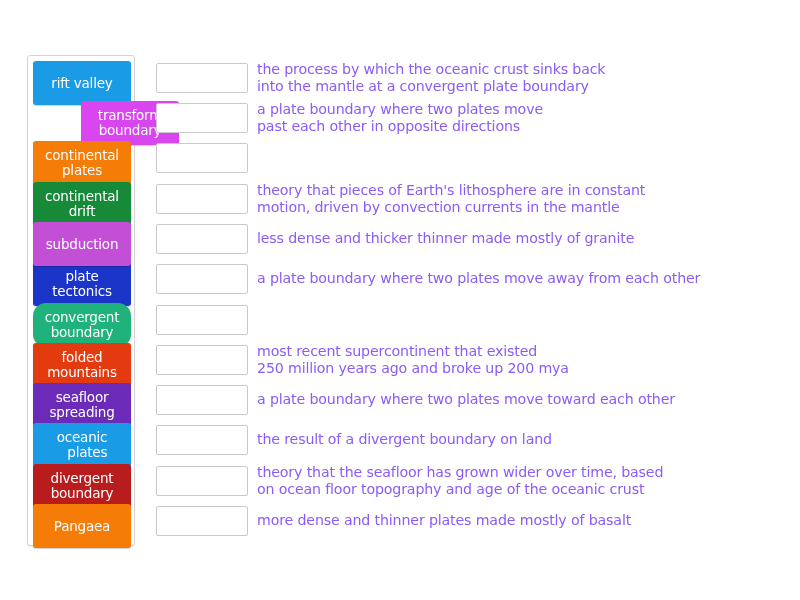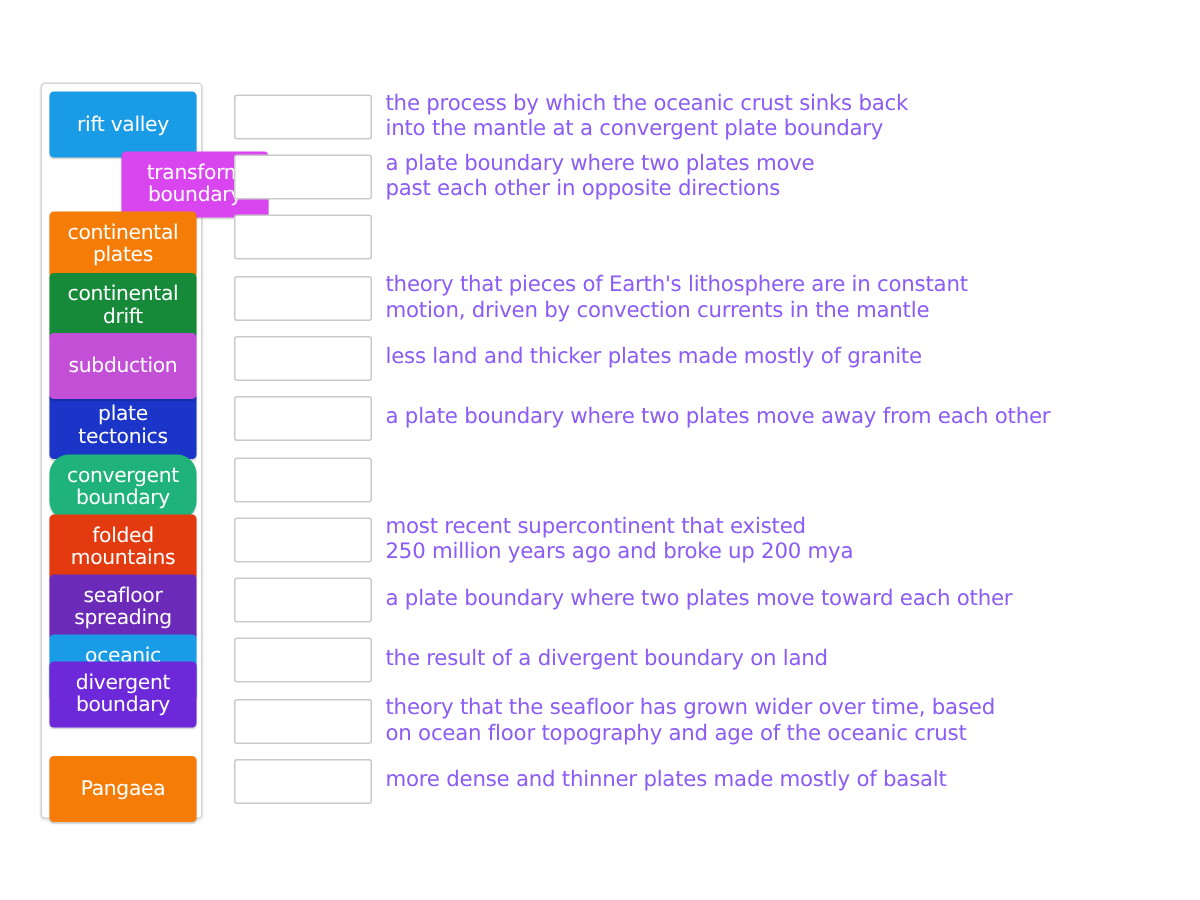--- a/index.html
+++ b/index.html
@@ -48,21 +48,21 @@
 tectonics</div>
   <div class="tile" style="top: 166px; background: rgb(194, 79, 214); white-space: pre;">subduction</div>
   <div class="tile" style="top: 247px; background: rgb(31, 178, 122); white-space: pre; border-radius: 13px;">convergent
 boundary</div>
   <div class="tile" style="top: 287px; background: rgb(227, 58, 15); white-space: pre;">folded
 mountains</div>
   <div class="tile" style="top: 327px; background: rgb(107, 43, 184); white-space: pre;">seafloor
 spreading</div>
   <div class="tile" style="top: 367px; background: rgb(26, 155, 230); white-space: pre; text-align: right;">oceanic
 plates</div>
-  <div class="tile" style="top: 385px; background: #6d28d9; white-space: pre;">divergent
+  <div class="tile" style="top: 408px; background: #b91c1c; white-space: pre;">divergent
 boundary</div>
   <div class="tile" style="top: 448px; background: rgb(245, 124, 7); white-space: pre;">Pangaea</div>
 </div>
 
 <div class="row" style="top:62px">
   <div class="drop-box"></div>
   <div class="desc">the process by which the oceanic crust sinks back
 into the mantle at a convergent plate boundary</div>
 </div>
 <div class="row" style="top:102px">
@@ -73,21 +73,21 @@
 <div class="row" style="top:142px">
   <div class="drop-box"></div>
 </div>
 <div class="row" style="top:183px">
   <div class="drop-box"></div>
   <div class="desc">theory that pieces of Earth's lithosphere are in constant
 motion, driven by convection currents in the mantle</div>
 </div>
 <div class="row" style="top:223px">
   <div class="drop-box"></div>
-  <div class="desc">less land and thicker plates made mostly of granite</div>
+  <div class="desc">less dense and thicker thinner made mostly of granite</div>
 </div>
 <div class="row" style="top:263px">
   <div class="drop-box"></div>
   <div class="desc">a plate boundary where two plates move away from each other</div>
 </div>
 <div class="row" style="top:304px">
   <div class="drop-box"></div>
 </div>
 <div class="row" style="top:344px">
   <div class="drop-box"></div>

